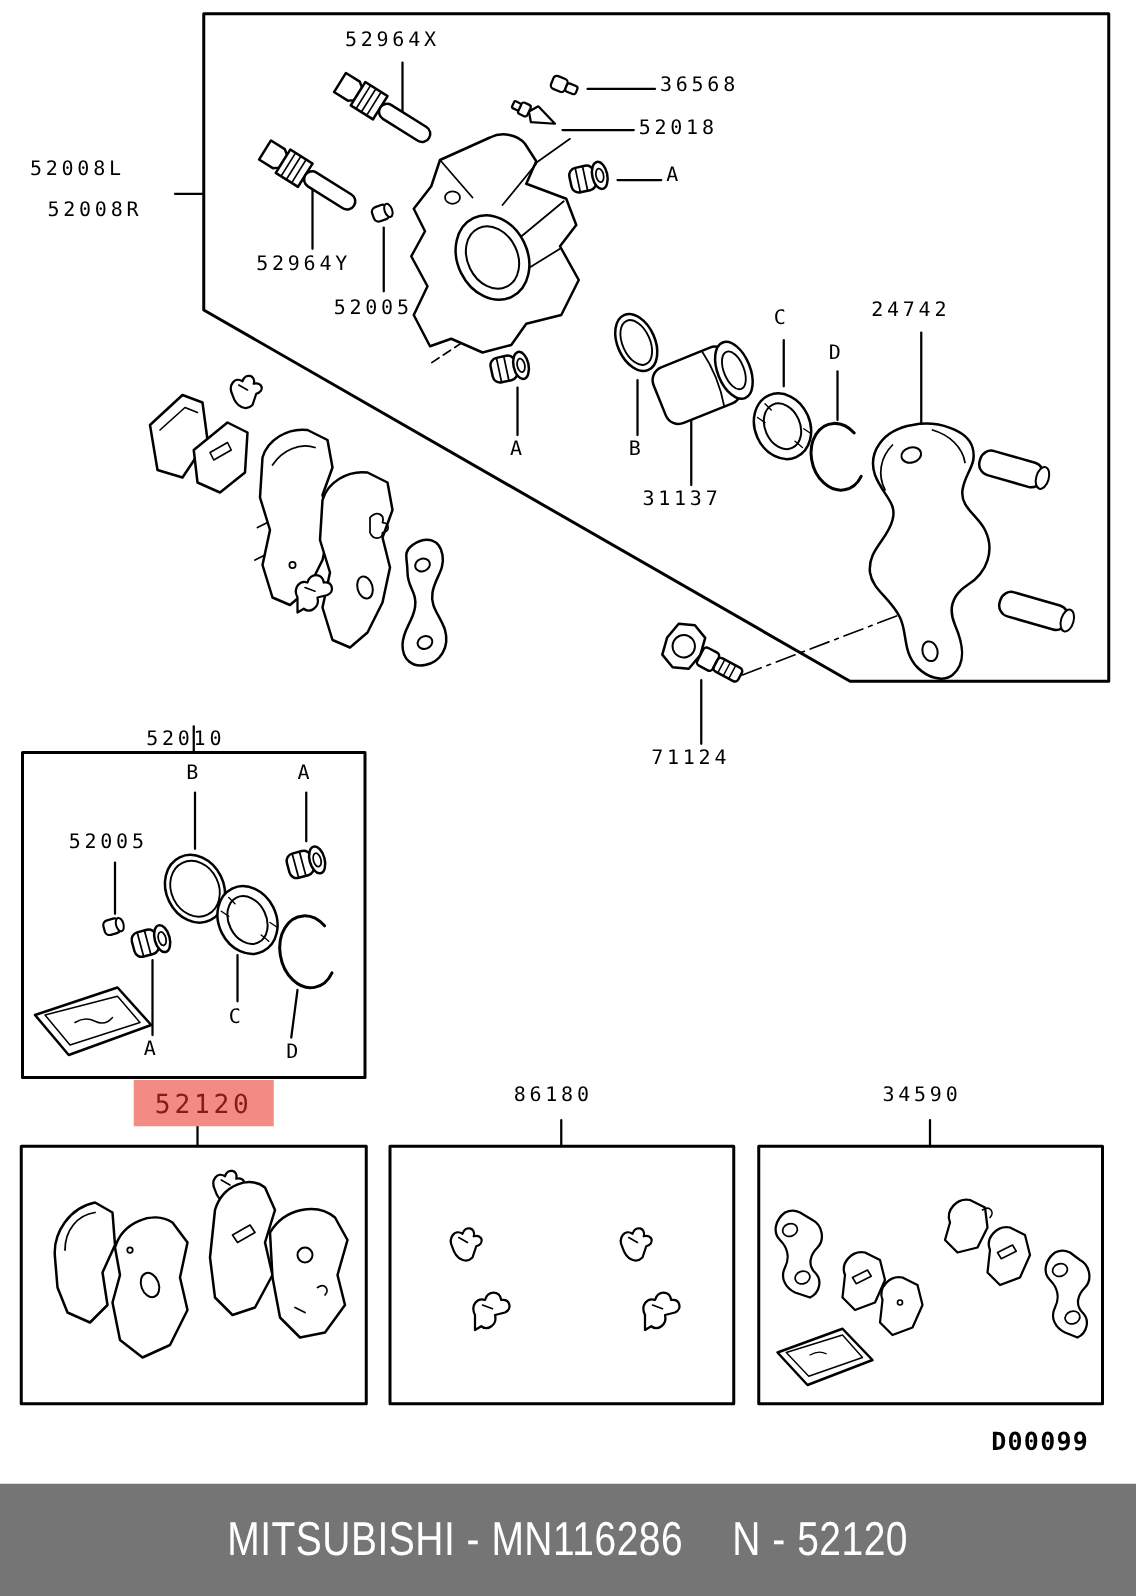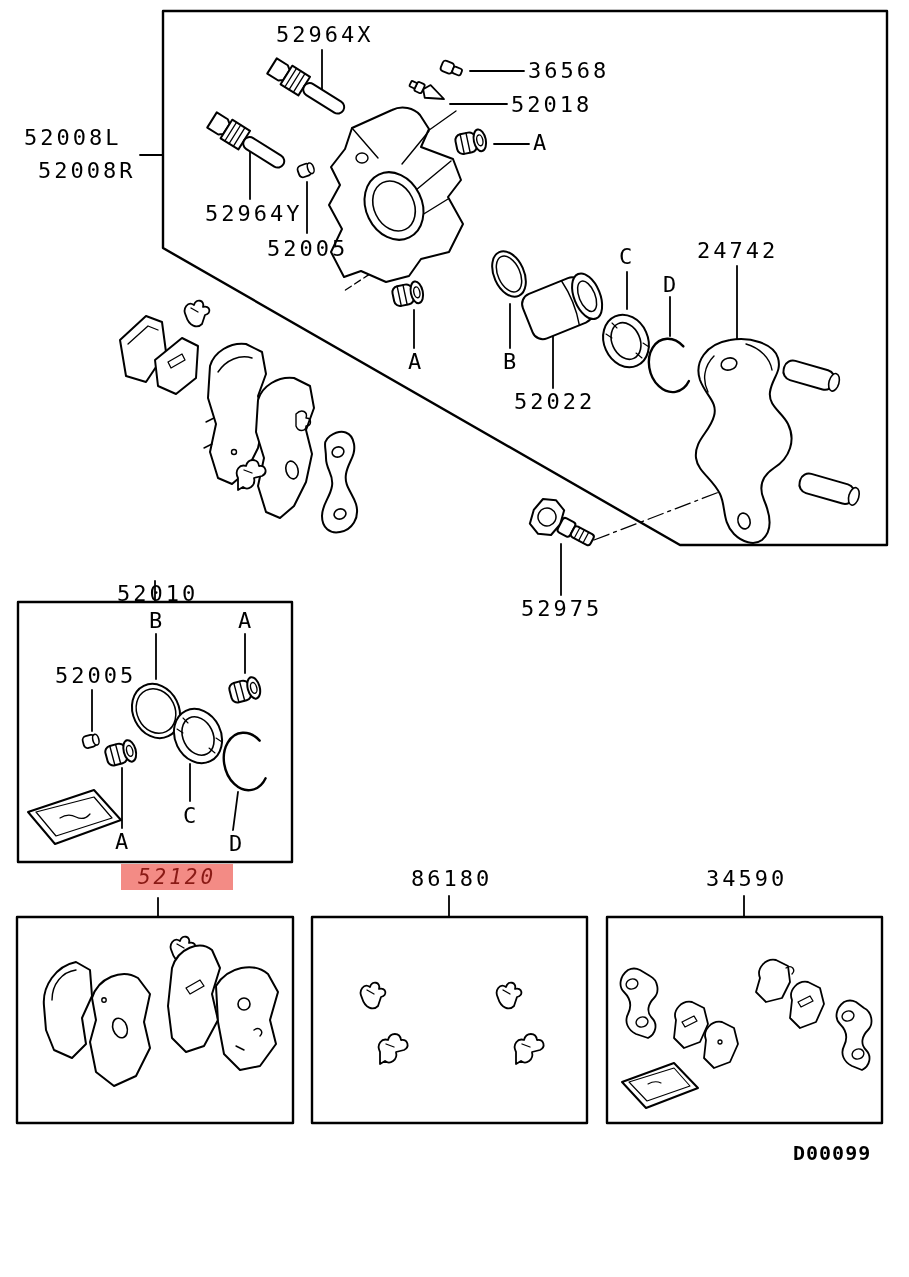--- a/index.html
+++ b/index.html
@@ -4,24 +4,24 @@
 <style>
   :root{
     --line:#000000; --background:#ffffff;
     --highlight-bg:#f38b85; --highlight-text:#8a1a15;
     --footer-bg:#757575; --footer-text:#ffffff;
   }
   html,body{margin:0;padding:0;background:#e8e8e8;}
   .page{position:relative;width:909px;height:1277px;background:var(--background);
         overflow:hidden;font-family:"DejaVu Sans Mono", monospace;}
   .art{position:absolute;left:0;top:0;}
-  .lbl{position:absolute;font-family:"DejaVu Sans Mono", monospace;font-size:22px;
+  .lbl{position:absolute;font-family:"DejaVu Sans Mono", monospace;font-size:16px;
        line-height:1;letter-spacing:3px;color:var(--line);white-space:nowrap;}
-  .hl{position:absolute;left:121px;top:864px;width:112px;height:26px;
-      background:var(--highlight-bg);display:flex;align-items:center;justify-content:center;font-style:italic;}
+  .hl{position:absolute;left:107px;top:864px;width:112px;height:37px;
+      background:var(--highlight-bg);display:flex;align-items:center;justify-content:center;}
   .hl span{font-family:"DejaVu Sans Mono", monospace;font-size:21px;letter-spacing:3px;
       color:var(--highlight-text);}
   .dcode{position:absolute;left:793px;top:1141px;font-family:"DejaVu Sans Mono", monospace;
       font-size:20px;font-weight:bold;letter-spacing:1px;color:var(--line);}
   .footer{position:absolute;left:0;top:1187px;width:909px;height:90px;background:var(--footer-bg);
       display:flex;align-items:center;justify-content:center;}
   .footer-inner{display:flex;gap:48px;transform:scaleX(0.82);white-space:nowrap;}
   .footer-inner span{font-family:"Liberation Sans", sans-serif;font-size:38px;
       color:var(--footer-text);letter-spacing:0.5px;}
 </style>
@@ -273,33 +273,39 @@
 <span class="lbl" style="left:533px;top:132px">A</span>
 <span class="lbl" style="left:24px;top:127px">52008L</span>
 <span class="lbl" style="left:38px;top:160px">52008R</span>
 <span class="lbl" style="left:205px;top:203px">52964Y</span>
 <span class="lbl" style="left:267px;top:238px">52005</span>
 <span class="lbl" style="left:619px;top:246px">C</span>
 <span class="lbl" style="left:663px;top:274px">D</span>
 <span class="lbl" style="left:697px;top:240px">24742</span>
 <span class="lbl" style="left:408px;top:351px">A</span>
 <span class="lbl" style="left:503px;top:351px">B</span>
-<span class="lbl" style="left:514px;top:391px">52022</span>
-<span class="lbl" style="left:521px;top:598px">52975</span>
+<span class="lbl" style="left:514px;top:391px">31137</span>
+<span class="lbl" style="left:521px;top:598px">71124</span>
 
 <span class="lbl" style="left:117px;top:583px">52010</span>
 <span class="lbl" style="left:149px;top:610px">B</span>
 <span class="lbl" style="left:238px;top:610px">A</span>
 <span class="lbl" style="left:55px;top:665px">52005</span>
 <span class="lbl" style="left:115px;top:831px">A</span>
 <span class="lbl" style="left:183px;top:805px">C</span>
 <span class="lbl" style="left:229px;top:833px">D</span>
 
 <div class="hl">
   <span>52120</span>
 </div>
 <span class="lbl" style="left:411px;top:868px">86180</span>
 <span class="lbl" style="left:706px;top:868px">34590</span>
 
 <div class="dcode">D00099</div>
 
-
+<div class="footer">
+  <div class="footer-inner">
+    <span>MITSUBISHI - MN116286</span>
+    <span>N - 52120</span>
+  </div>
 </div>
 
+</div>
+
 </body></html>

